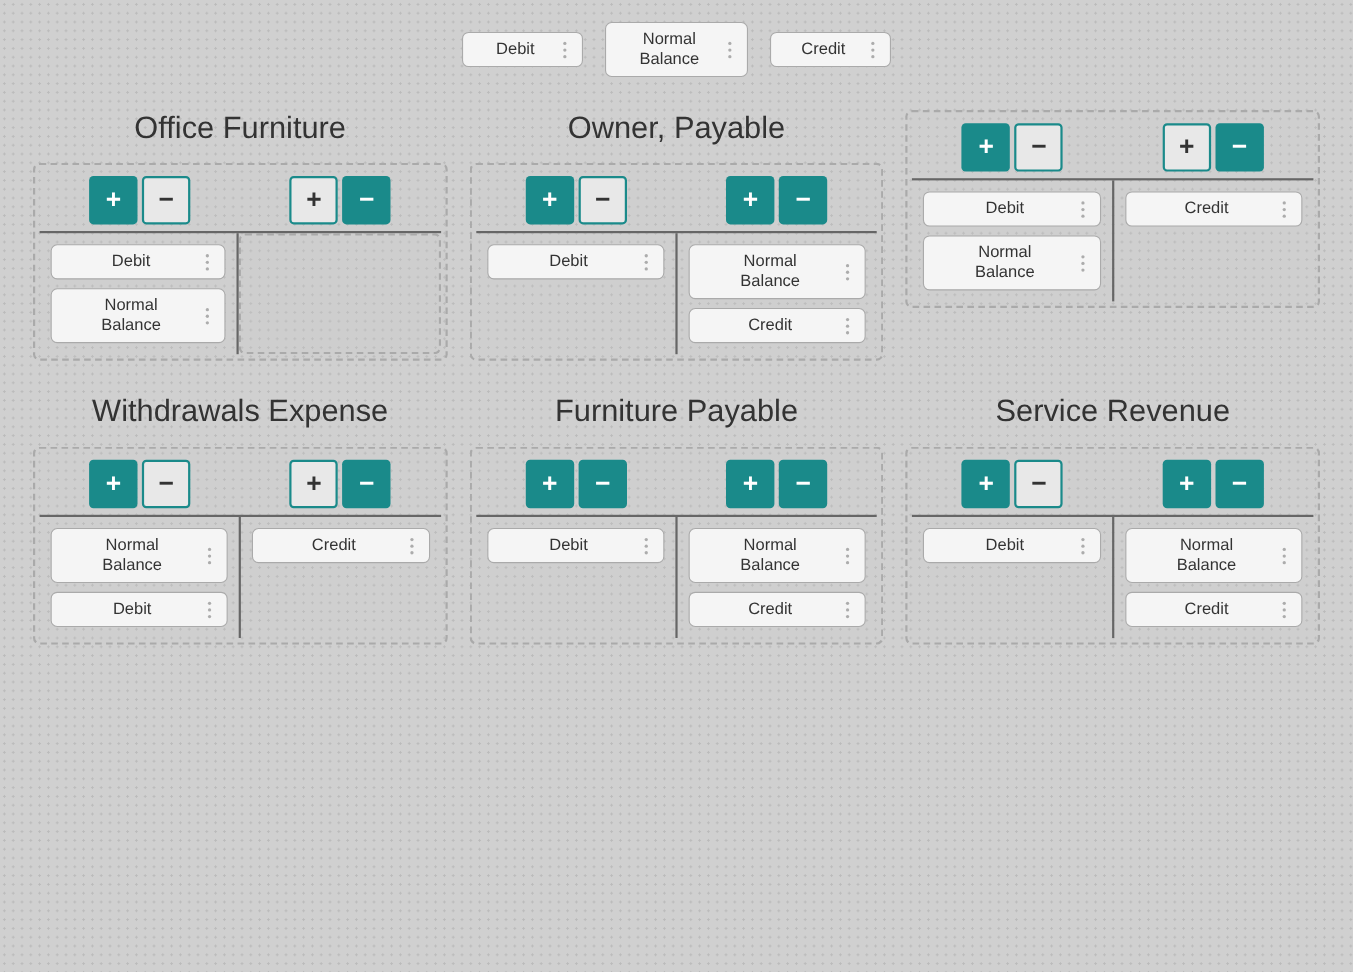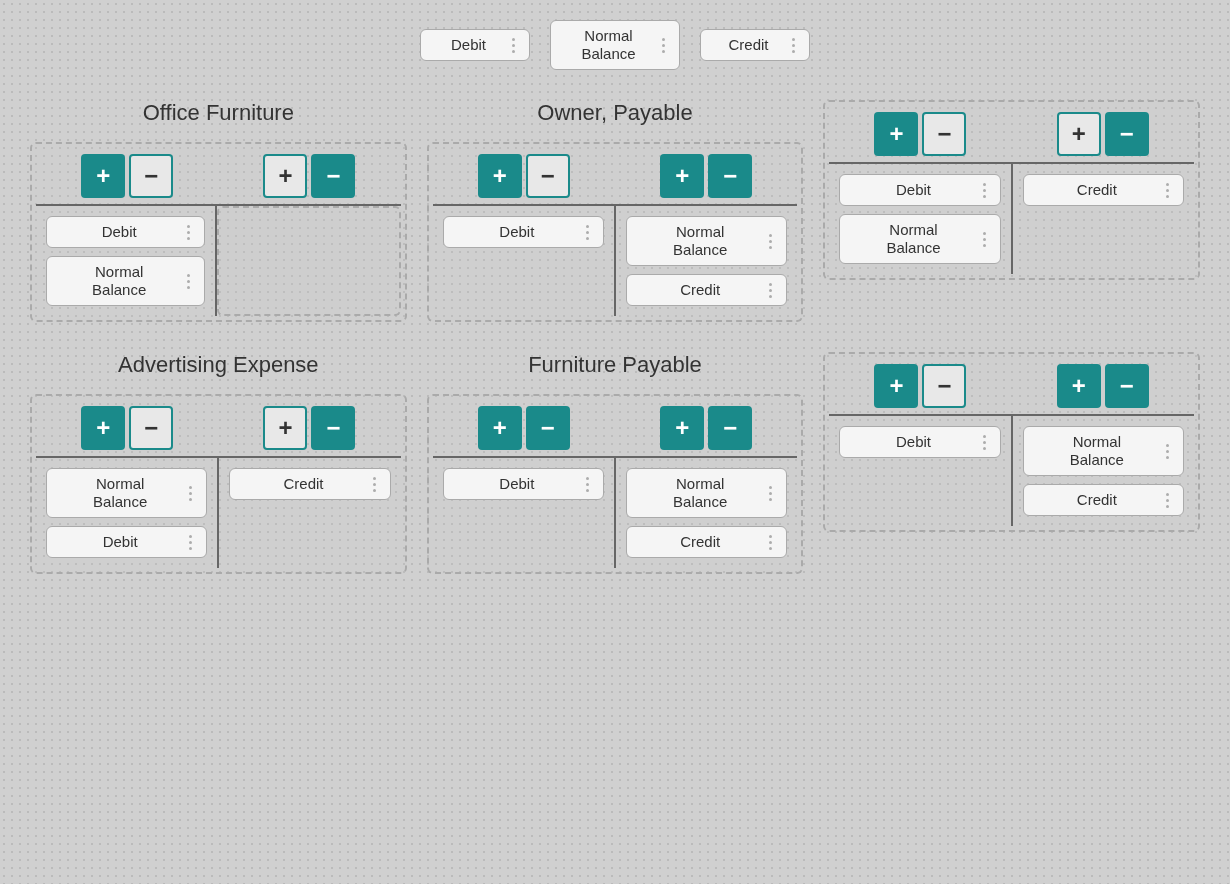--- a/index.html
+++ b/index.html
@@ -27,21 +27,21 @@
       display: flex;
       justify-content: center;
       align-items: center;
       gap: 0;
       margin-bottom: 30px;
       margin-top: 10px;
     }
 
     
     .section-title {
-      font-size: 22px;
+      font-size: 28px;
       color: #333;
       font-weight: normal;
       text-align: center;
       margin-bottom: 16px;
     }
 
     
     .pm-group {
       display: flex;
       align-items: center;
@@ -378,21 +378,21 @@
                   <span></span>
                   <span></span>
                 </span>
             </div>
           </div>
         </div>
       </div>
     </div>
 
     <div class="account-block">
-      <div class="section-title">Advertising Expense</div>
+      <div class="section-title">Withdrawals Expense</div>
       <div class="full-t dashed-container" style="padding:4px;">
         <div class="pm-row">
           <div class="pm-half">
             <div class="pm-group">
               <button class="btn-plus">+</button>
               <button class="btn-minus-light">−</button>
             </div>
           </div>
           <div class="pm-half">
             <div class="pm-group">
@@ -482,20 +482,21 @@
                   <span></span>
                   <span></span>
                 </span>
             </div>
           </div>
         </div>
       </div>
     </div>
 
     <div class="account-block">
+      <div class="section-title">Service Revenue</div>
       <div class="full-t dashed-container" style="padding:4px;">
         <div class="pm-row">
           <div class="pm-half">
             <div class="pm-group">
               <button class="btn-plus">+</button>
               <button class="btn-minus-light">−</button>
             </div>
           </div>
           <div class="pm-half">
             <div class="pm-group">

